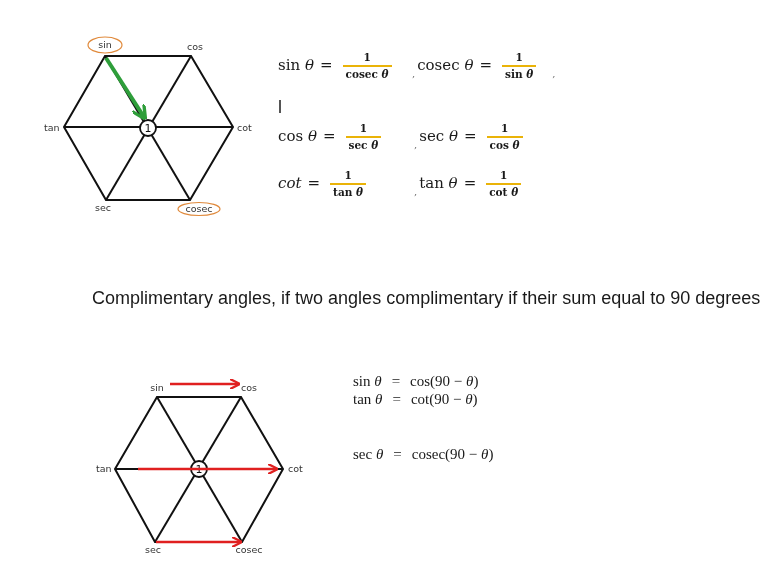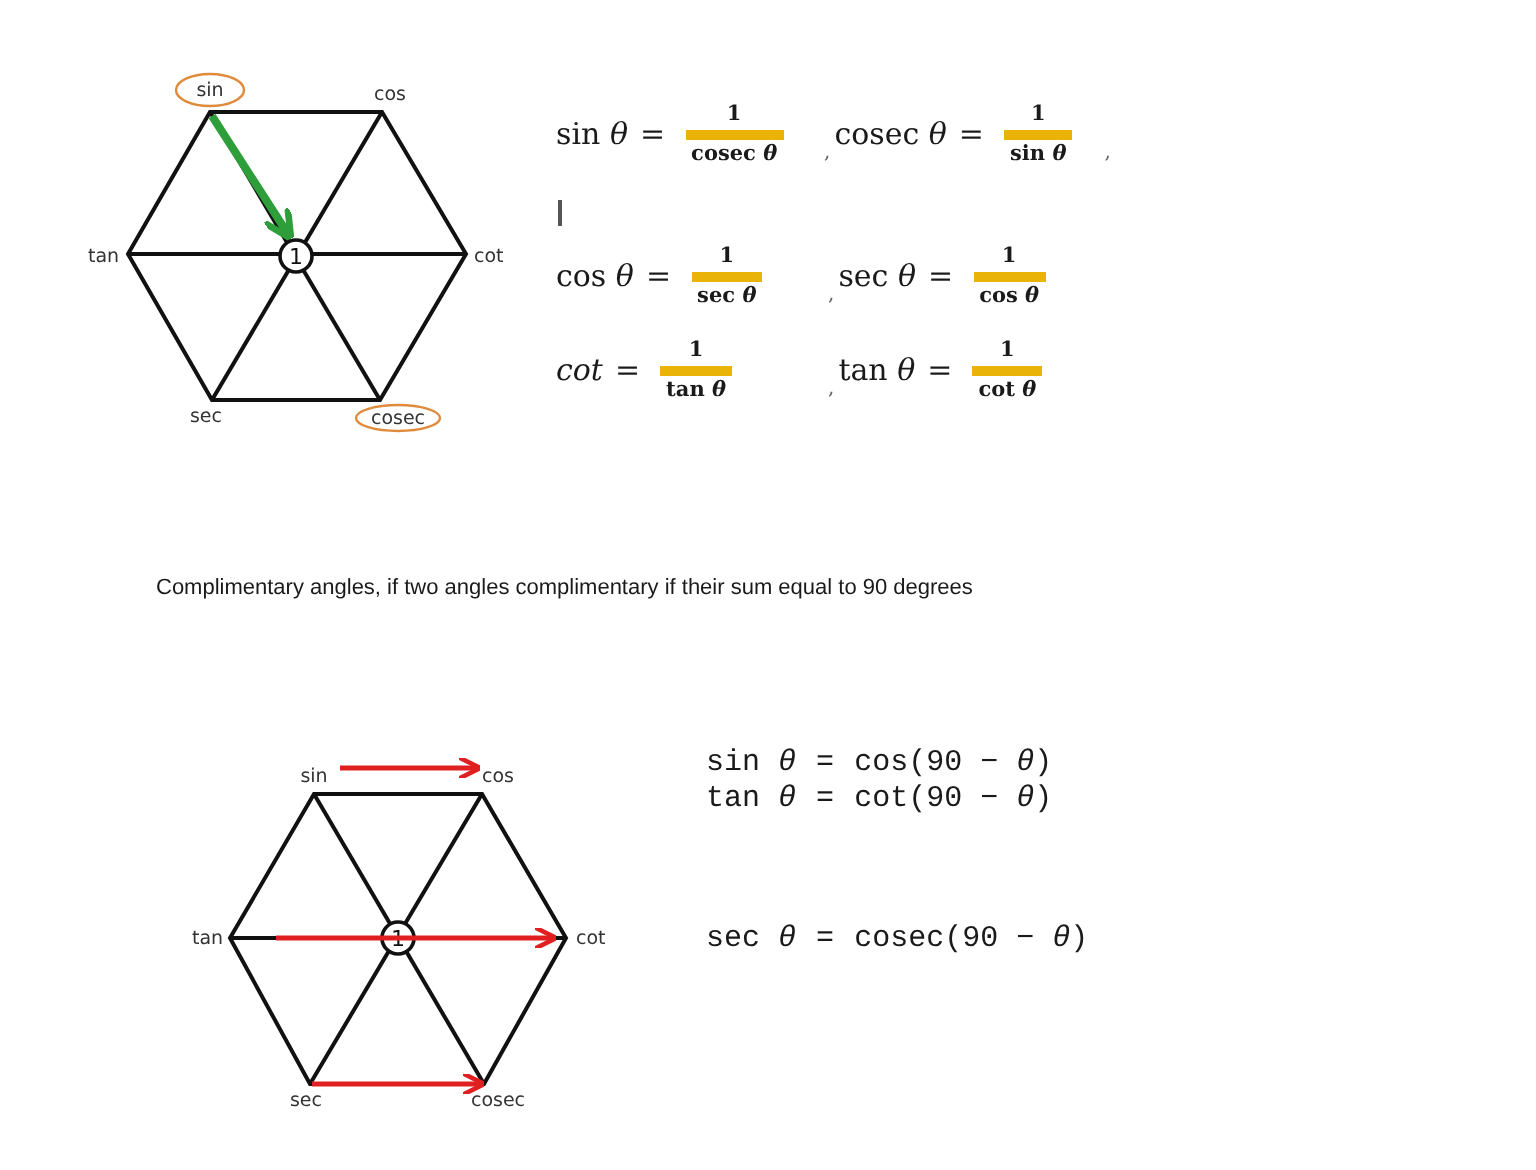--- a/index.html
+++ b/index.html
@@ -3,27 +3,27 @@
   <meta charset="utf-8">
   <style>
     html, body { margin: 0; padding: 0; background: #ffffff; }
     body { width: 768px; height: 585px; position: relative; overflow: hidden; font-family: "Liberation Serif", serif; color: #1a1a1a; }
     svg.diagram { position: absolute; left: 0; top: 0; }
     .lbl { font-family: "DejaVu Sans", sans-serif; font-size: 9.5px; fill: #333; }
     .math { position: absolute; font-family: "DejaVu Serif", serif; font-size: 15px; color: #1a1a1a; white-space: nowrap; line-height: 1; display: flex; align-items: center; }
     .math .it { font-style: italic; }
     .frac { display: inline-flex; flex-direction: column; align-items: center; margin-left: 6px; font-size: 10.5px; font-weight: bold; }
     .frac .num { padding: 0 2px 2px 2px; }
-    .frac .den { border-top: 5px solid #eab308; padding: 2px 3px 0 3px; }
+    .frac .den { border-top: 2px solid #eab308; padding: 2px 3px 0 3px; }
     .frac .den .it { font-style: italic; }
     .eq { margin: 0 4px 0 6px; }
     .comma { font-size: 10px; color: #666; margin-right: 2px; align-self: flex-end; }
     .cursor { position: absolute; left: 279px; top: 100px; width: 1.5px; height: 13px; background: #555; }
-    .caption { position: absolute; left: 78px; top: 288px; font-family: "Liberation Sans", sans-serif; font-size: 11px; color: #1a1a1a; white-space: nowrap; }
-    .ident { position: absolute; left: 353px; font-family: Liberation Mono, monospace; font-size: 15px; white-space: nowrap; }
+    .caption { position: absolute; left: 92px; top: 288px; font-family: "Liberation Sans", sans-serif; font-size: 18px; color: #1a1a1a; white-space: nowrap; }
+    .ident { position: absolute; left: 353px; font-family: Liberation Serif, serif; font-size: 15px; white-space: nowrap; }
     .ident .it { font-style: italic; }
     .ident .eq2 { margin: 0 10px; }
   </style>
 </head>
 <body>
 
 <svg class="diagram" width="768" height="585" viewBox="0 0 768 585">
   <defs>
     <marker id="redhead" viewBox="0 0 10 10" refX="8" refY="5" markerWidth="4" markerHeight="4" orient="auto">
       <path d="M0,0 L10,5 L0,10" fill="none" stroke="#e02020" stroke-width="2.2"></path>
@@ -131,15 +131,15 @@
 </div>
 
 <div class="caption">Complimentary angles, if two angles complimentary if their sum equal to 90 degrees</div>
 
 <div class="ident" style="top:373px;">
   <span>sin</span>&nbsp;<span class="it">θ</span><span class="eq2">=</span><span>cos</span><span>(90 − </span><span class="it">θ</span><span>)</span>
 </div>
 <div class="ident" style="top:391px;">
   <span>tan</span>&nbsp;<span class="it">θ</span><span class="eq2">=</span><span>cot</span><span>(90 − </span><span class="it">θ</span><span>)</span>
 </div>
-<div class="ident" style="top:461px;">
+<div class="ident" style="top:446px;">
   <span>sec</span>&nbsp;<span class="it">θ</span><span class="eq2">=</span><span>cosec</span><span>(90 − </span><span class="it">θ</span><span>)</span>
 </div>
 
 </body></html>

